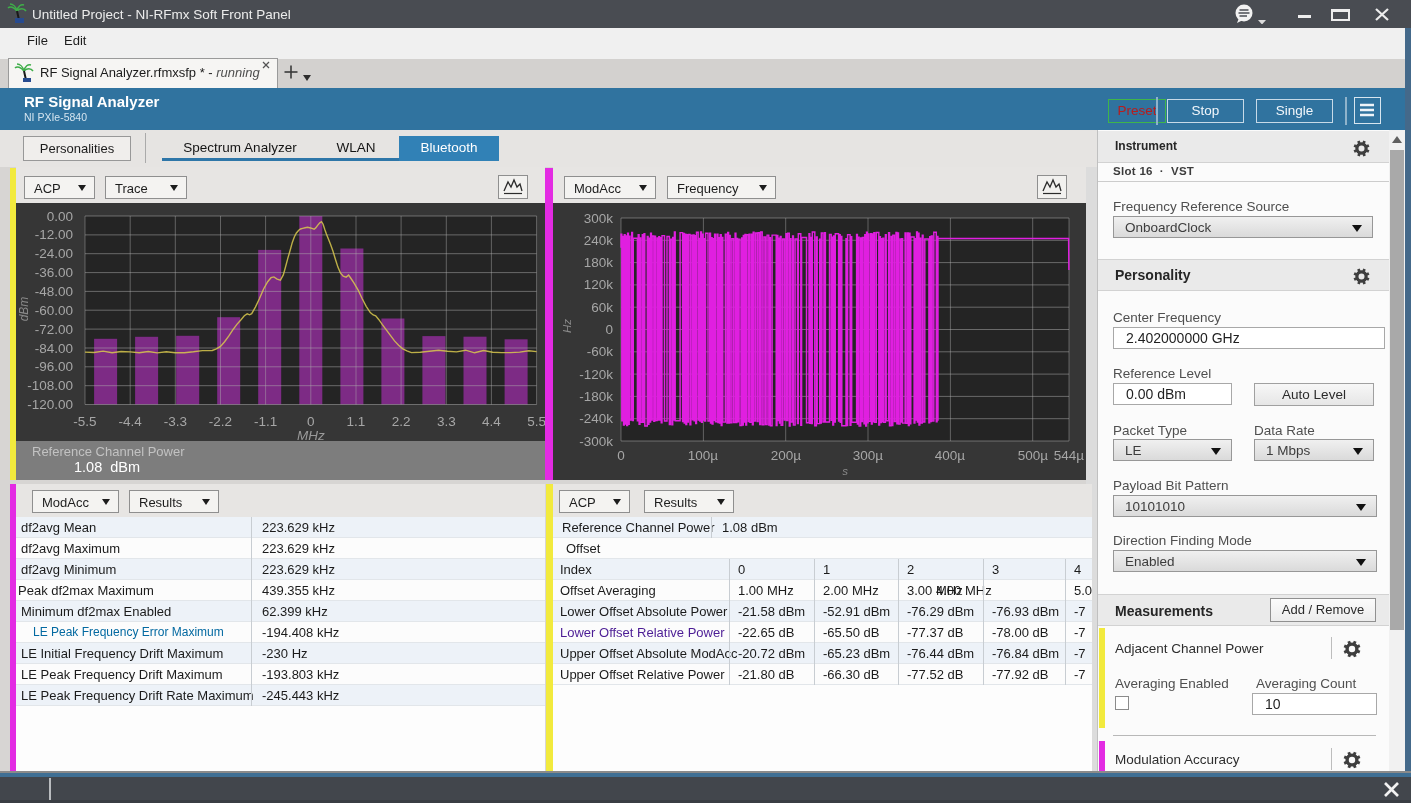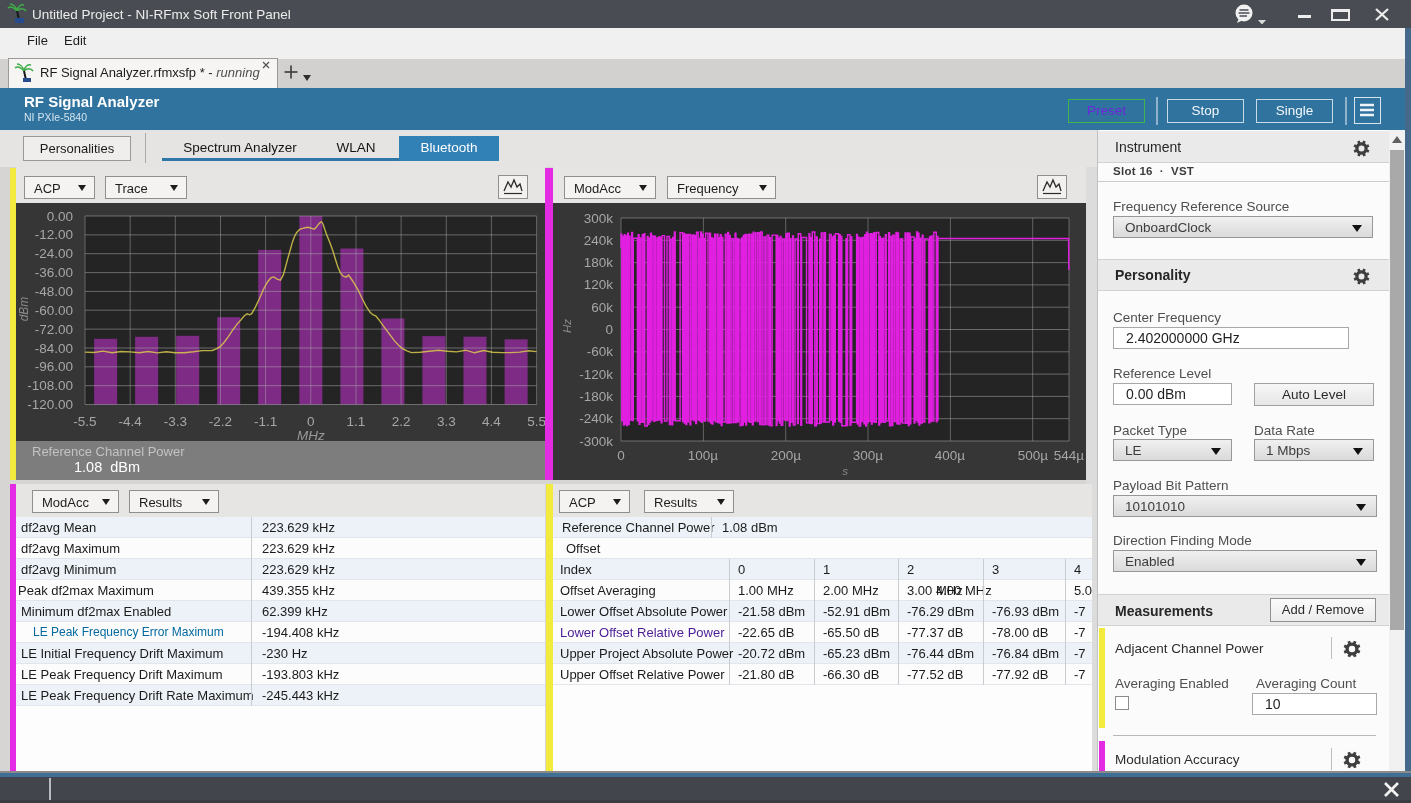--- a/index.html
+++ b/index.html
@@ -53,21 +53,21 @@
 <svg class="ab" style="left:283px;top:64px" width="16" height="16">
     <g stroke="#3a3a3a" stroke-width="1.6">
       <line x1="8" y1="1.5" x2="8" y2="14.5"></line>
       <line x1="1.5" y1="8" x2="14.5" y2="8"></line>
     </g>
   </svg>
 <div class="ab" style="left:303px;top:75px;width:0;height:0;border-left:4.5px solid transparent;border-right:4.5px solid transparent;border-top:6px solid #2e2e2e"></div>
 <div class="ab" style="left:0;top:88px;width:1411px;height:42px;background:#30739f"></div>
 <div class="ab" style="left:24px;top:93px;font-size:15px;font-weight:bold;color:#ffffff">RF Signal Analyzer</div>
 <div class="ab" style="left:24px;top:111px;font-size:10.5px;color:#d4e4ef">NI PXIe-5840</div>
-<div class="ab" style="left:1068px;top:99px;width:77px;height:24px;border:1.5px solid #3fb54a;color:#6d28d9;font-size:13.5px;text-align:center;line-height:21px">Preset</div>
+<div class="ab" style="left:1108px;top:99px;width:58px;height:24px;border:1.5px solid #3fb54a;color:#b91c1c;font-size:13.5px;text-align:center;line-height:21px">Preset</div>
 <div class="ab" style="left:1156px;top:97px;width:1.5px;height:28px;background:#8fb3cb"></div>
 <div class="ab" style="left:1167px;top:99px;width:77px;height:24px;border:1.5px solid #c7dae8;color:#f2f7fb;font-size:13.5px;text-align:center;line-height:21px">Stop</div>
 <div class="ab" style="left:1256px;top:99px;width:77px;height:24px;border:1.5px solid #c7dae8;color:#f2f7fb;font-size:13.5px;text-align:center;line-height:21px">Single</div>
 <div class="ab" style="left:1345px;top:97px;width:1.5px;height:28px;background:#8fb3cb"></div>
 <div class="ab" style="left:1354px;top:97px;width:27px;height:27px;border:1.5px solid #d7e5ef"><svg width="24" height="24">
       <g stroke="#eef4f9" stroke-width="2.5">
         <line x1="5" y1="7" x2="19" y2="7"></line>
         <line x1="5" y1="12" x2="19" y2="12"></line>
         <line x1="5" y1="17" x2="19" y2="17"></line>
       </g>
@@ -269,21 +269,21 @@
 <div class="ab" style="left:992px;top:604px;font-size:13px;color:#1b1b1b;white-space:nowrap">-76.93 dBm</div>
 <div class="ab" style="left:1074px;top:604px;font-size:13px;color:#1b1b1b;white-space:nowrap">-7</div>
 <div class="ab" style="left:553px;top:622px;width:539px;height:21px;background:#fcfcfc;border-bottom:1px solid #e2e6ea"></div>
 <div class="ab" style="left:560px;top:625px;font-size:13px;color:#4c1d95;white-space:nowrap">Lower Offset Relative Power</div>
 <div class="ab" style="left:738px;top:625px;font-size:13px;color:#1b1b1b;white-space:nowrap">-22.65 dB</div>
 <div class="ab" style="left:823px;top:625px;font-size:13px;color:#1b1b1b;white-space:nowrap">-65.50 dB</div>
 <div class="ab" style="left:907px;top:625px;font-size:13px;color:#1b1b1b;white-space:nowrap">-77.37 dB</div>
 <div class="ab" style="left:992px;top:625px;font-size:13px;color:#1b1b1b;white-space:nowrap">-78.00 dB</div>
 <div class="ab" style="left:1074px;top:625px;font-size:13px;color:#1b1b1b;white-space:nowrap">-7</div>
 <div class="ab" style="left:553px;top:643px;width:539px;height:21px;background:#edf2f8;border-bottom:1px solid #e2e6ea"></div>
-<div class="ab" style="left:560px;top:646px;font-size:13px;color:#1b1b1b;white-space:nowrap">Upper Project Absolute Power</div>
+<div class="ab" style="left:560px;top:646px;font-size:13px;color:#1b1b1b;white-space:nowrap">Upper Offset Absolute ModAcc</div>
 <div class="ab" style="left:738px;top:646px;font-size:13px;color:#1b1b1b;white-space:nowrap">-20.72 dBm</div>
 <div class="ab" style="left:823px;top:646px;font-size:13px;color:#1b1b1b;white-space:nowrap">-65.23 dBm</div>
 <div class="ab" style="left:907px;top:646px;font-size:13px;color:#1b1b1b;white-space:nowrap">-76.44 dBm</div>
 <div class="ab" style="left:992px;top:646px;font-size:13px;color:#1b1b1b;white-space:nowrap">-76.84 dBm</div>
 <div class="ab" style="left:1074px;top:646px;font-size:13px;color:#1b1b1b;white-space:nowrap">-7</div>
 <div class="ab" style="left:553px;top:664px;width:539px;height:21px;background:#fcfcfc;border-bottom:1px solid #e2e6ea"></div>
 <div class="ab" style="left:560px;top:667px;font-size:13px;color:#1b1b1b;white-space:nowrap">Upper Offset Relative Power</div>
 <div class="ab" style="left:738px;top:667px;font-size:13px;color:#1b1b1b;white-space:nowrap">-21.80 dB</div>
 <div class="ab" style="left:823px;top:667px;font-size:13px;color:#1b1b1b;white-space:nowrap">-66.30 dB</div>
 <div class="ab" style="left:907px;top:667px;font-size:13px;color:#1b1b1b;white-space:nowrap">-77.52 dB</div>
@@ -291,21 +291,21 @@
 <div class="ab" style="left:1074px;top:667px;font-size:13px;color:#1b1b1b;white-space:nowrap">-7</div>
 <div class="ab" style="left:729px;top:559px;width:1px;height:126px;background:#c8cdd2"></div>
 <div class="ab" style="left:814px;top:559px;width:1px;height:126px;background:#c8cdd2"></div>
 <div class="ab" style="left:898px;top:559px;width:1px;height:126px;background:#c8cdd2"></div>
 <div class="ab" style="left:983px;top:559px;width:1px;height:126px;background:#c8cdd2"></div>
 <div class="ab" style="left:1065px;top:559px;width:1px;height:126px;background:#c8cdd2"></div>
 <div class="ab" style="left:1086px;top:167px;width:11px;height:317px;background:#dcdcdc"></div>
 <div class="ab" style="left:1092px;top:484px;width:5px;height:288px;background:#dcdcdc"></div>
 <div class="ab" style="left:1097px;top:130px;width:292px;height:645px;background:#fbfbfb;border-left:1px solid #c0c0c0"></div>
 <div class="ab" style="left:1098px;top:131px;width:291px;height:32px;background:#eaeaea;border-bottom:1px solid #d2d2d2"></div>
-<div class="ab" style="left:1115px;top:139px;font-size:14px;font-weight:normal;color:#262626">Instrument</div>
+<div class="ab" style="left:1115px;top:139px;font-size:12px;font-weight:bold;color:#262626">Instrument</div>
 <svg style="position:absolute;left:1353px;top:140px" width="17" height="17">
     <g stroke="#3f3f3f" stroke-width="2.7" fill="none">
       <circle cx="8.5" cy="8.5" r="4.6" stroke-width="3.2"></circle>
       <line x1="12.8" y1="10.2" x2="15.9" y2="11.5"></line>
       <line x1="10.3" y1="12.7" x2="11.6" y2="15.9"></line>
       <line x1="6.8" y1="12.8" x2="5.5" y2="15.9"></line>
       <line x1="4.3" y1="10.3" x2="1.1" y2="11.6"></line>
       <line x1="4.2" y1="6.8" x2="1.1" y2="5.5"></line>
       <line x1="6.7" y1="4.3" x2="5.4" y2="1.1"></line>
       <line x1="10.2" y1="4.2" x2="11.5" y2="1.1"></line>
@@ -325,21 +325,21 @@
       <line x1="10.3" y1="12.7" x2="11.6" y2="15.9"></line>
       <line x1="6.8" y1="12.8" x2="5.5" y2="15.9"></line>
       <line x1="4.3" y1="10.3" x2="1.1" y2="11.6"></line>
       <line x1="4.2" y1="6.8" x2="1.1" y2="5.5"></line>
       <line x1="6.7" y1="4.3" x2="5.4" y2="1.1"></line>
       <line x1="10.2" y1="4.2" x2="11.5" y2="1.1"></line>
       <line x1="12.7" y1="6.7" x2="15.9" y2="5.4"></line>
     </g>
   </svg>
 <div style="position:absolute;left:1113px;top:310px;font-size:13.5px;color:#4f4f4f;white-space:nowrap">Center Frequency</div>
-<div class="ab" style="left:1113px;top:327px;width:236px;height:22px;background:#fff;border:1px solid #a8a8a8;font-size:14px;color:#1f1f1f;line-height:21px;padding-left:12px">2.402000000 GHz</div>
+<div class="ab" style="left:1113px;top:327px;width:272px;height:22px;background:#fff;border:1px solid #a8a8a8;font-size:14px;color:#1f1f1f;line-height:21px;padding-left:12px">2.402000000 GHz</div>
 <div style="position:absolute;left:1113px;top:366px;font-size:13.5px;color:#4f4f4f;white-space:nowrap">Reference Level</div>
 <div class="ab" style="left:1113px;top:383px;width:119px;height:22px;background:#fff;border:1px solid #a8a8a8;font-size:14px;color:#1f1f1f;line-height:21px;padding-left:12px">0.00 dBm</div>
 <div class="ab" style="left:1254px;top:383px;width:120px;height:23px;background:linear-gradient(#f7f7f7,#e6e6e6);border:1px solid #a0a0a0;font-size:13.5px;color:#2b2b2b;text-align:center;line-height:21px">Auto Level</div>
 <div style="position:absolute;left:1113px;top:423px;font-size:13.5px;color:#4f4f4f;white-space:nowrap">Packet Type</div>
 <div style="position:absolute;left:1254px;top:423px;font-size:13.5px;color:#4f4f4f;white-space:nowrap">Data Rate</div>
 <div style="position:absolute;left:1113px;top:439px;width:119px;height:22px;background:linear-gradient(#f0f0f0,#dadada);border:1px solid #979797;font-size:13.5px;color:#3c3c3c;line-height:21px;padding-left:11px;box-sizing:border-box">LE<span style="position:absolute;right:10px;top:8px;width:0;height:0;border-left:5px solid transparent;border-right:5px solid transparent;border-top:7px solid #111"></span></div>
 <div style="position:absolute;left:1254px;top:439px;width:120px;height:22px;background:linear-gradient(#f0f0f0,#dadada);border:1px solid #979797;font-size:13.5px;color:#3c3c3c;line-height:21px;padding-left:11px;box-sizing:border-box">1 Mbps<span style="position:absolute;right:10px;top:8px;width:0;height:0;border-left:5px solid transparent;border-right:5px solid transparent;border-top:7px solid #111"></span></div>
 <div style="position:absolute;left:1113px;top:478px;font-size:13.5px;color:#4f4f4f;white-space:nowrap">Payload Bit Pattern</div>
 <div style="position:absolute;left:1113px;top:495px;width:264px;height:22px;background:linear-gradient(#f0f0f0,#dadada);border:1px solid #979797;font-size:13.5px;color:#3c3c3c;line-height:21px;padding-left:11px;box-sizing:border-box">10101010<span style="position:absolute;right:10px;top:8px;width:0;height:0;border-left:5px solid transparent;border-right:5px solid transparent;border-top:7px solid #111"></span></div>
 <div style="position:absolute;left:1113px;top:533px;font-size:13.5px;color:#4f4f4f;white-space:nowrap">Direction Finding Mode</div>

